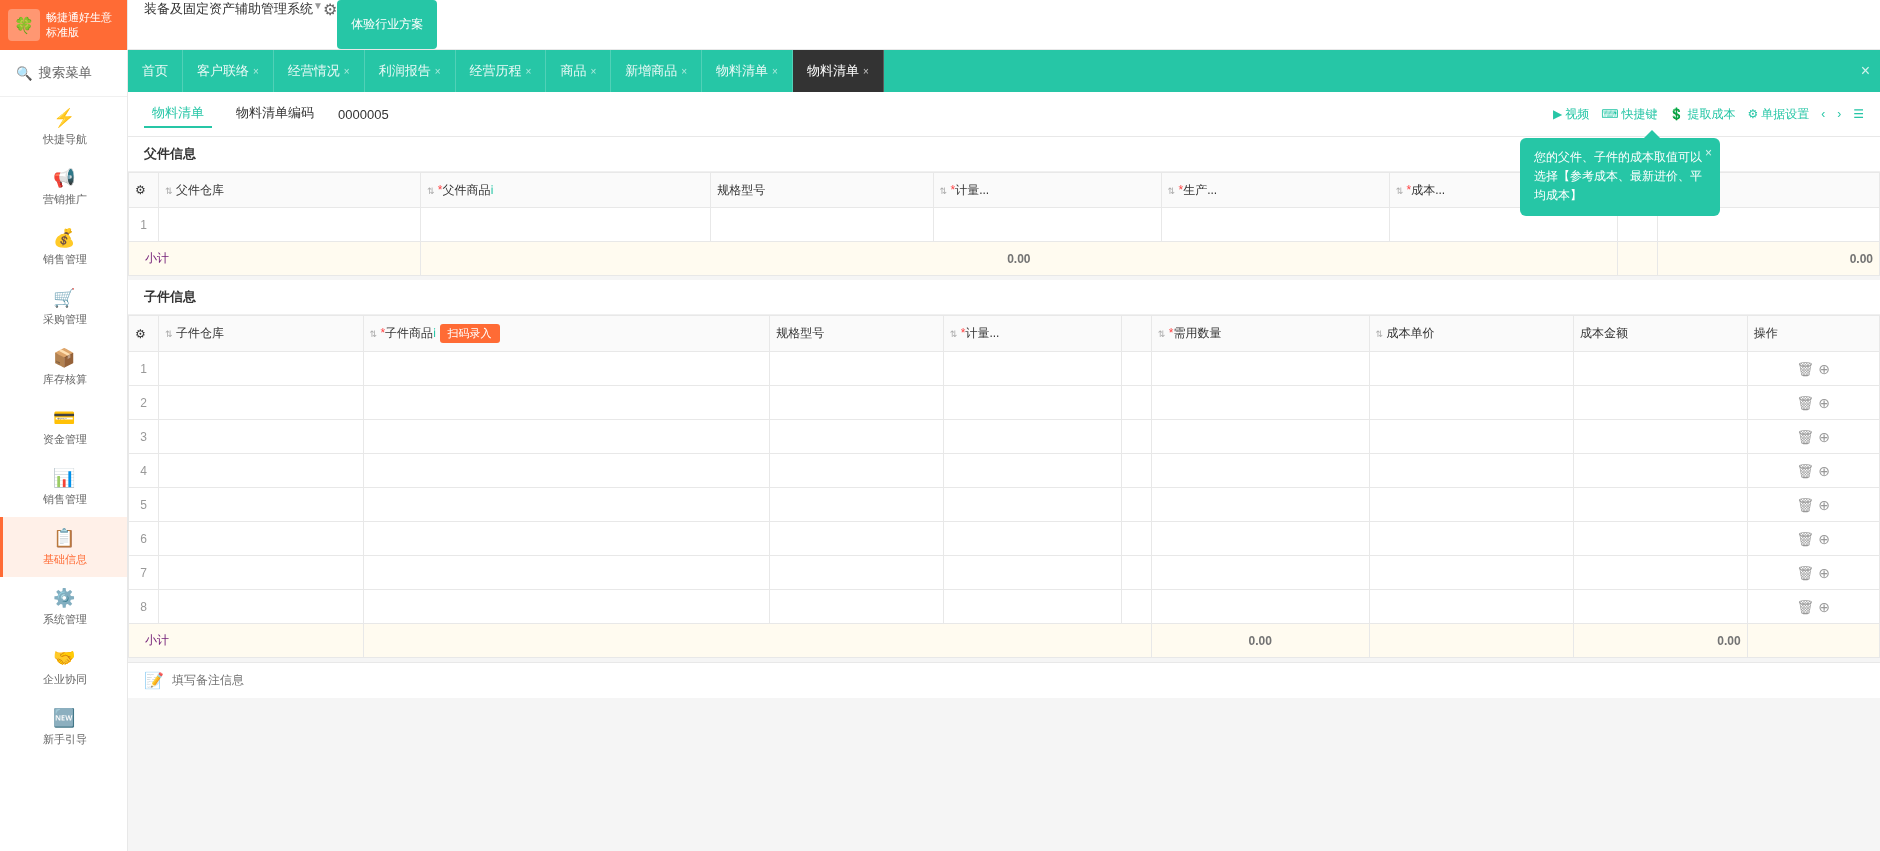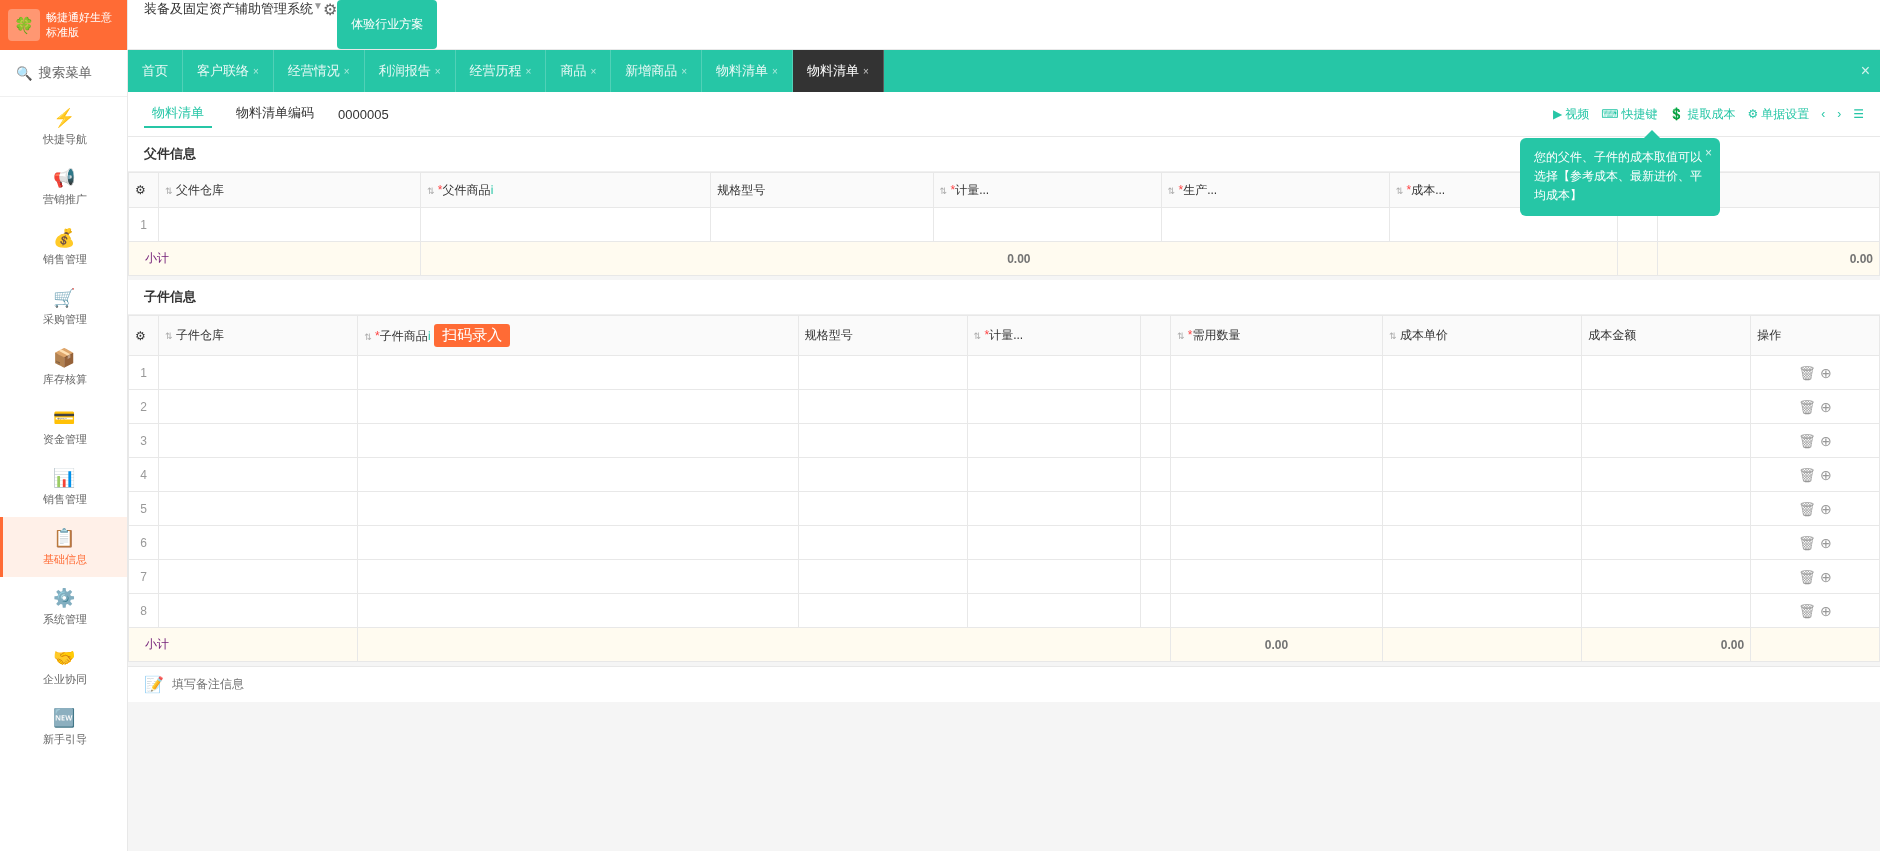--- a/index.html
+++ b/index.html
@@ -221,21 +221,21 @@
       color: #701a75;
     }
     .subtotal-row td.amount { color: #737373; font-weight: bold; }
     .col-settings { text-align: center; color: #999; cursor: pointer; }
     .scan-btn {
       background: #ff6b35;
       color: #fff;
       border: none;
       padding: 2px 8px;
       border-radius: 3px;
-      font-size: 15px;
+      font-size: 11px;
       cursor: pointer;
     }
     .action-icons { display: flex; gap: 4px; justify-content: center; }
     .action-icon { color: #999; cursor: pointer; font-size: 14px; }
 
     
     .tooltip-box {
       position: absolute;
       background: #26c6a6;
       color: #fff;

